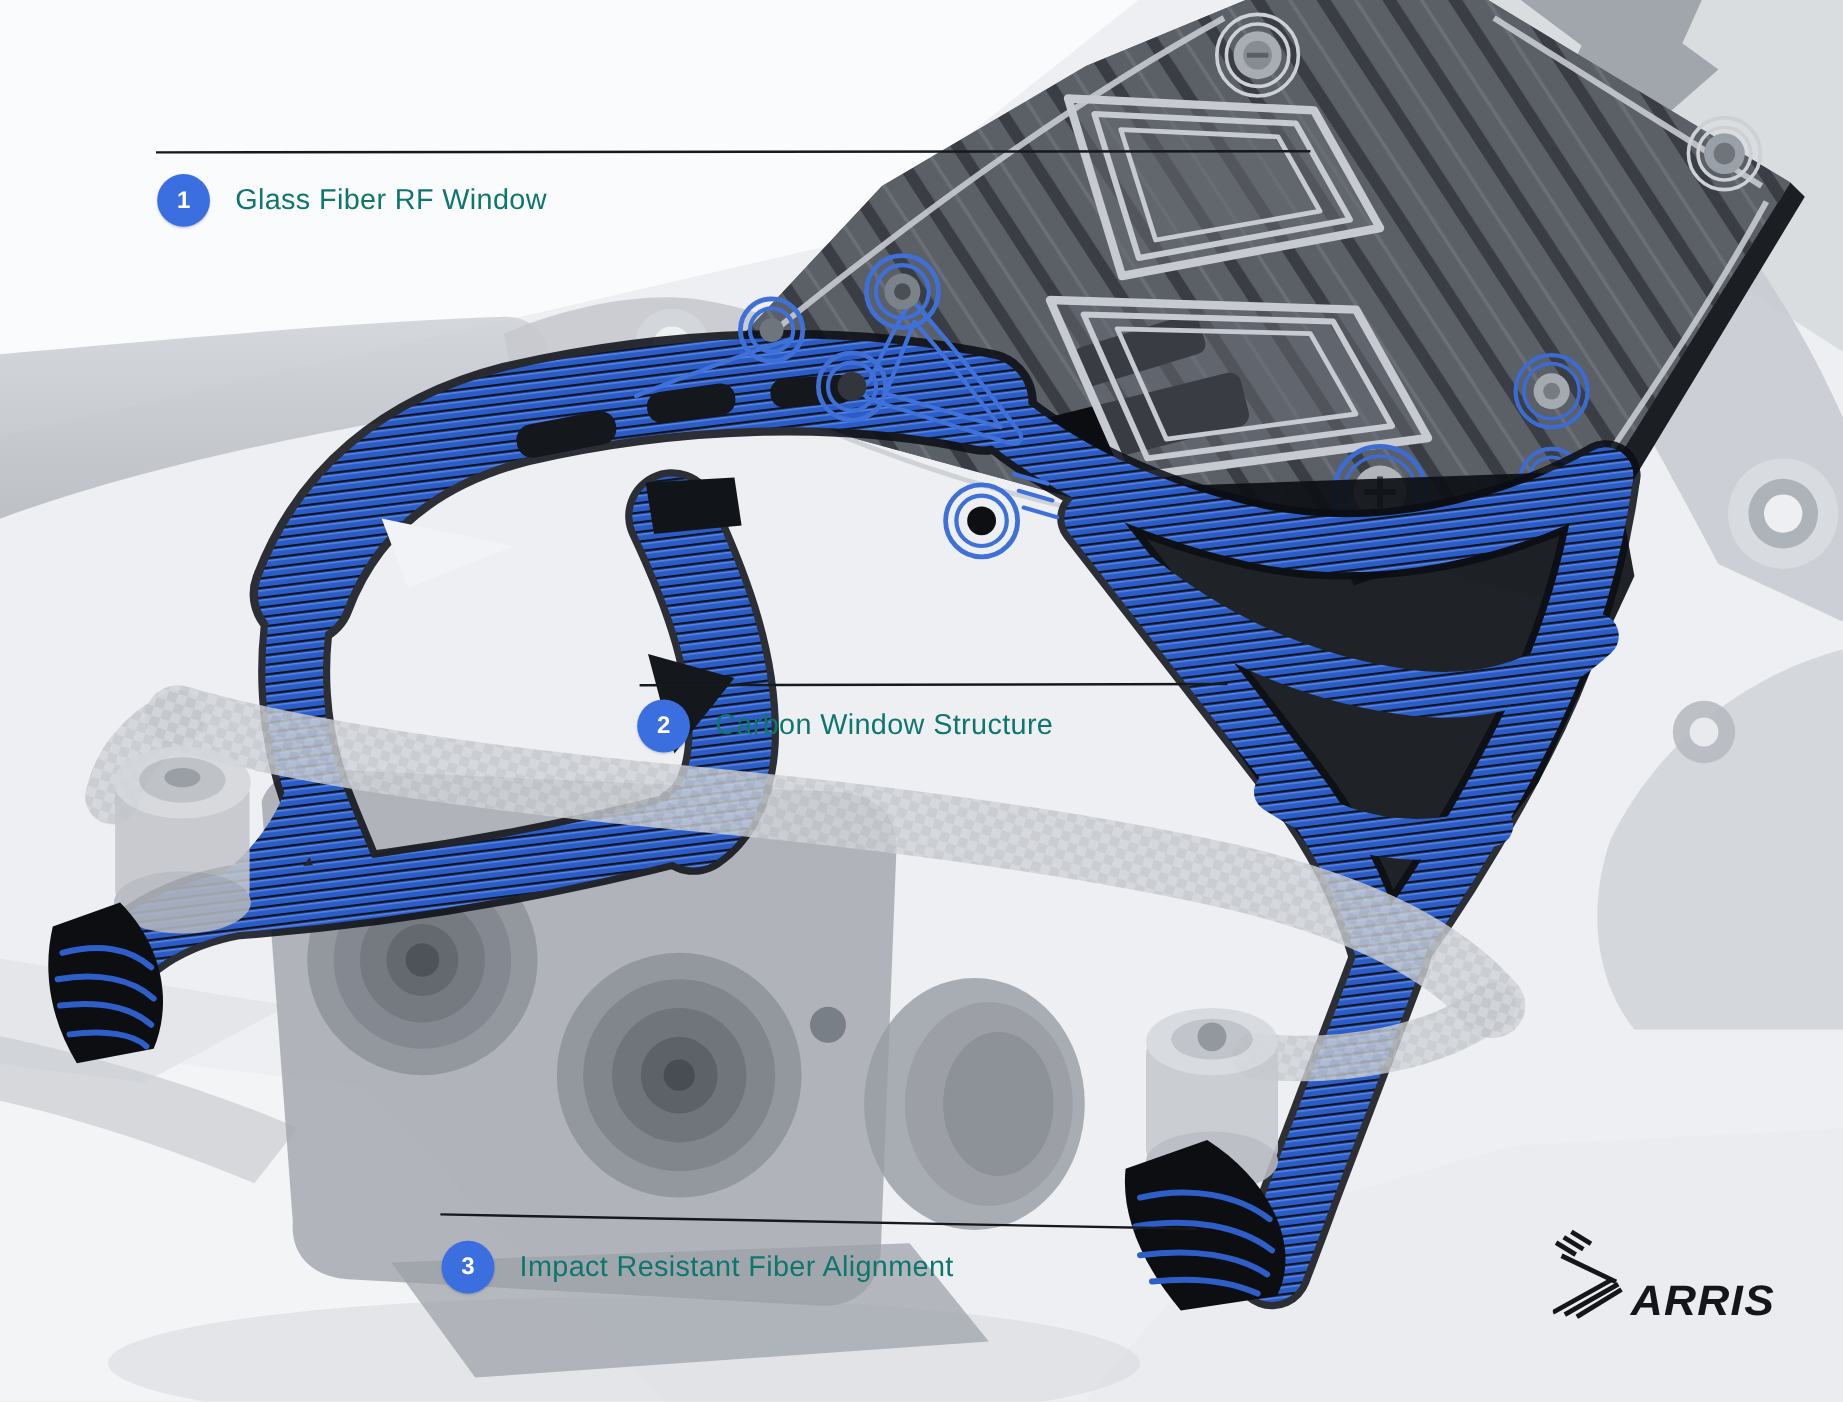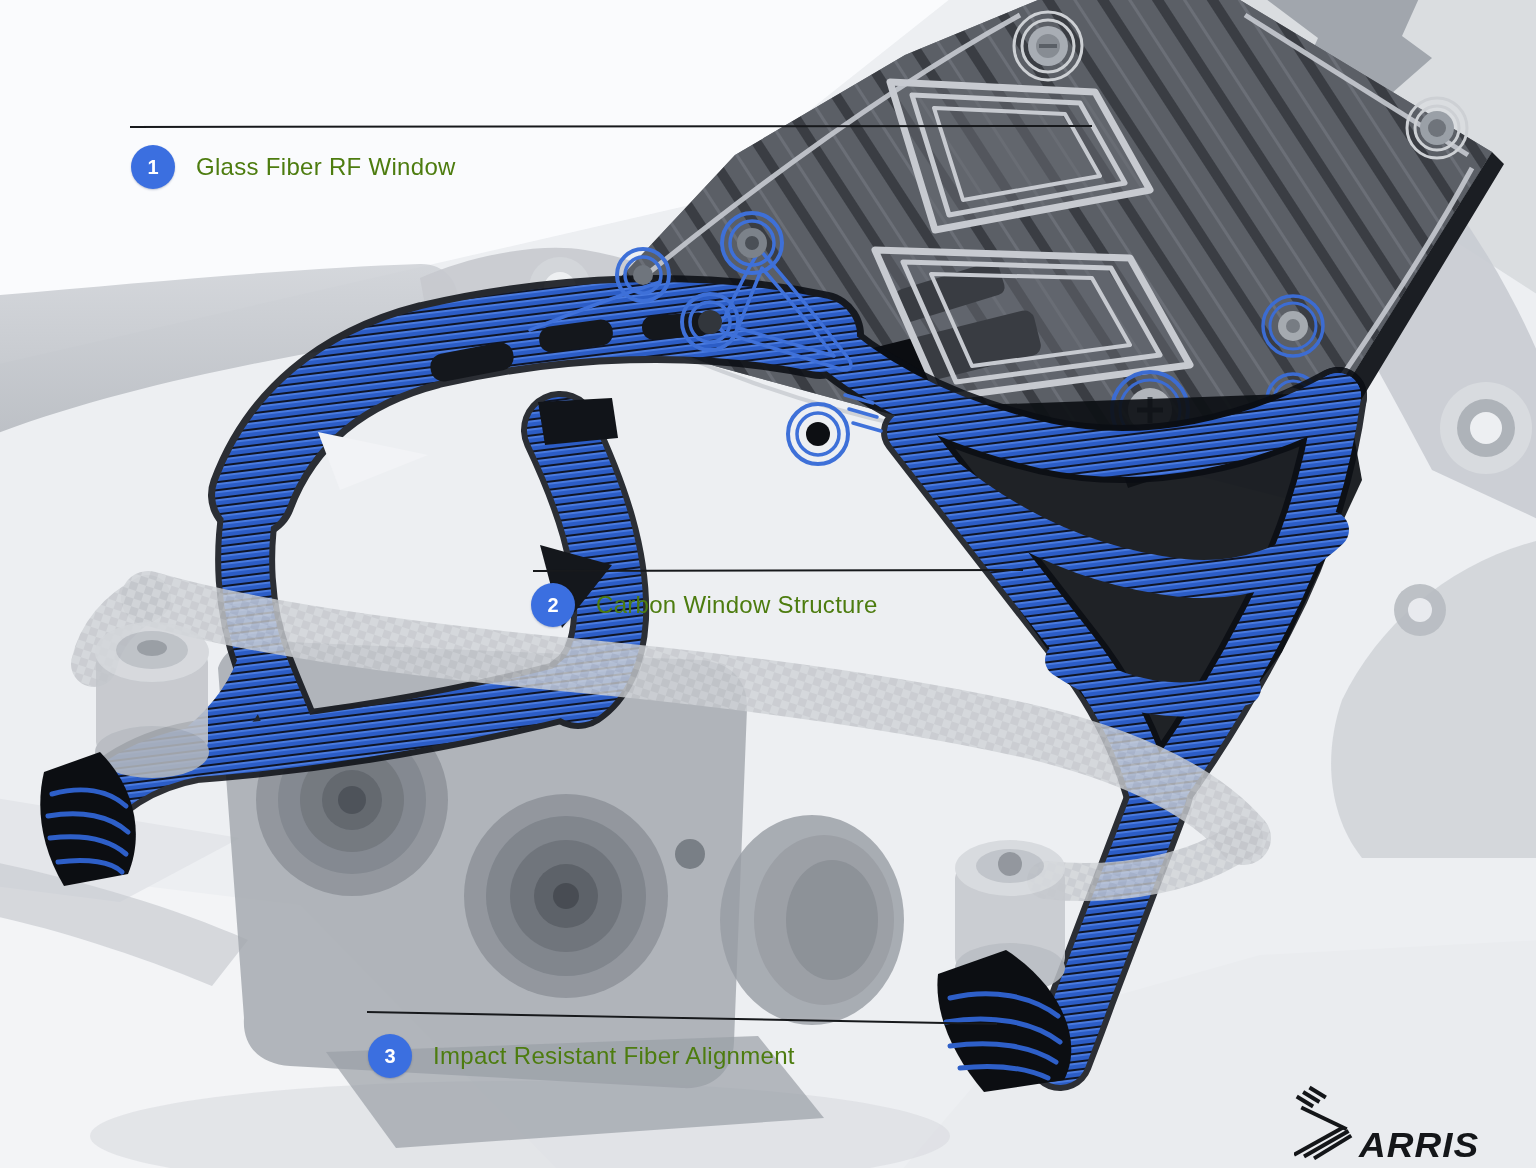--- a/index.html
+++ b/index.html
@@ -10,28 +10,28 @@
   .scene,.lines{position:absolute;left:0;top:0;width:1536px;height:1168px;}
   .callout{position:absolute;display:flex;align-items:center;gap:21px;}
   .badge{
     width:44px;height:44px;border-radius:50%;background:#3b6fe0;
     color:#ffffff;font-size:20px;font-weight:700;
     display:flex;align-items:center;justify-content:center;
     box-shadow:0 1px 2px rgba(20,40,90,.25);
     flex:0 0 auto;
   }
   .clabel{
-    font-size:24px;font-weight:400;color:#4d7c0f;letter-spacing:.3px;
+    font-size:24px;font-weight:400;color:#0f766e;letter-spacing:.3px;
     white-space:nowrap;line-height:1;
   }
   #c1{left:131px;top:145px;}
   #c2{left:531px;top:583px;}
   #c3{left:368px;top:1034px;}
   .logo{
-    position:absolute;left:1294px;top:1084px;display:flex;align-items:flex-end;gap:5px;
+    position:absolute;left:1294px;top:1023px;display:flex;align-items:flex-end;gap:5px;
   }
   .logo-text{
     font-size:37px;font-style:italic;font-weight:600;color:#141619;
     letter-spacing:1px;line-height:.82;transform:scaleY(.96);
   }
 </style>
 </head>
 <body>
 
 <div class="stage">

